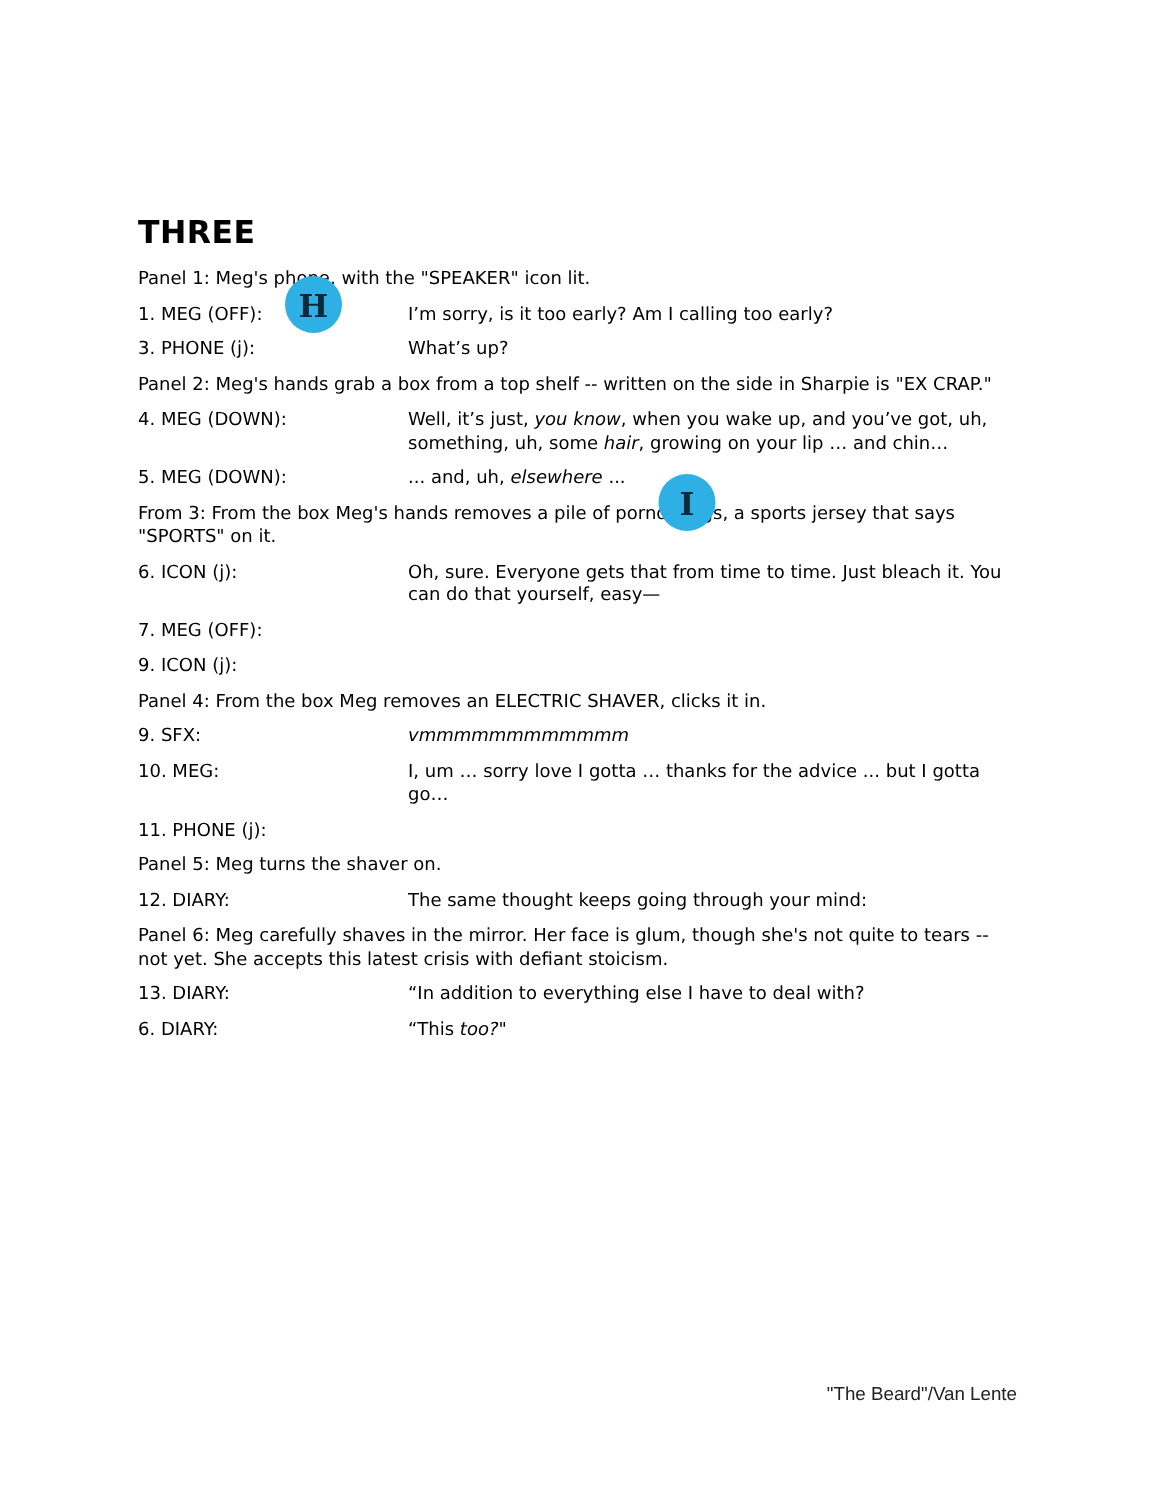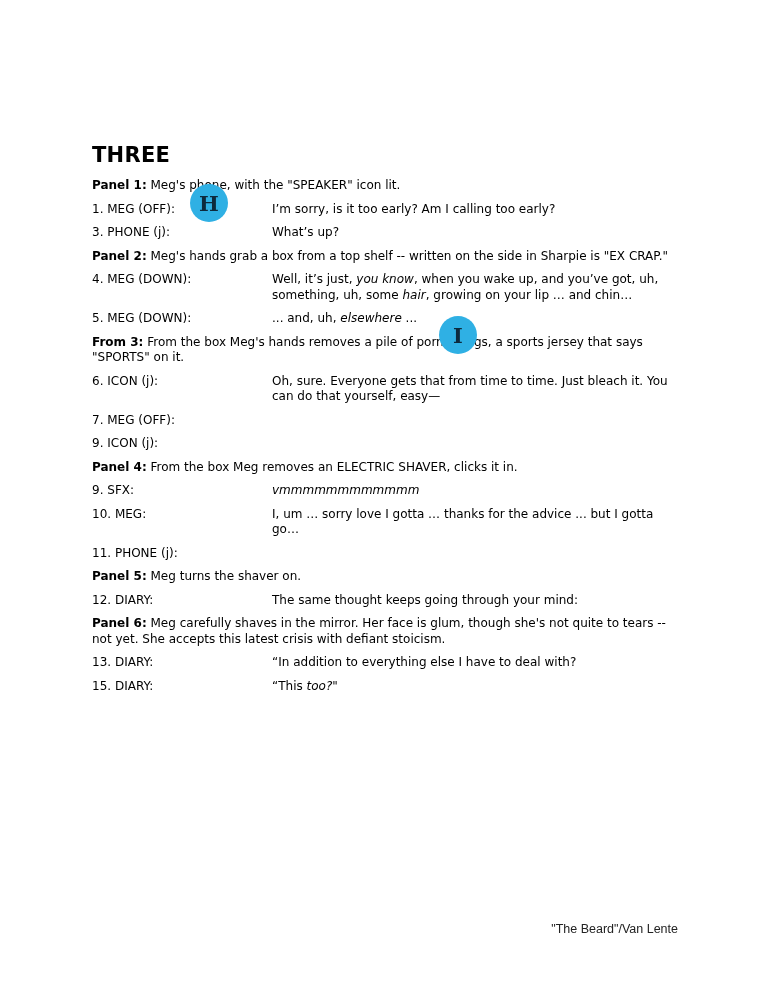--- a/index.html
+++ b/index.html
@@ -24,21 +24,21 @@
     font-size: 21px;
     font-weight: bold;
     line-height: 26px;
     margin: 0 0 10px 0;
     letter-spacing: 0.3px;
   }
   .panel {
     margin: 0 0 8px 0;
     line-height: 15.5px;
   }
-  .panel-label { font-weight: bold; }
+  .panel-label { font-weight: normal; }
   .line {
     display: flex;
     margin: 0 0 8px 0;
     line-height: 15.5px;
   }
   .line-label { flex: 0 0 180px; width: 180px; }
   .line-text { flex: 1; }
   .bi { font-weight: normal; font-style: italic; }
   .badge {
     position: absolute;
@@ -116,21 +116,21 @@
         <div class="line">
           <span class="line-label">12. DIARY:</span>
           <span class="line-text">The same thought keeps going through your mind:</span>
         </div>
         <p class="panel"><span class="panel-label">Panel 6:</span> Meg carefully shaves in the mirror. Her face is glum, though she's not quite to tears -- not yet. She accepts this latest crisis with defiant stoicism.</p>
         <div class="line">
           <span class="line-label">13. DIARY:</span>
           <span class="line-text">“In addition to everything else I have to deal with?</span>
         </div>
         <div class="line">
-          <span class="line-label">15. DIARY:</span>
+          <span class="line-label">6. DIARY:</span>
           <span class="line-text">“This <span class="bi">too?"</span></span>
         </div>
       </div>
   </div>
 
   <div class="badge badge-h" style="background: rgb(47, 176, 228); color: rgb(13, 42, 61);">
     <span>H</span>
   </div>
   <div class="badge badge-i" style="background: rgb(47, 176, 228); color: rgb(13, 42, 61);">
     <span>I</span>

